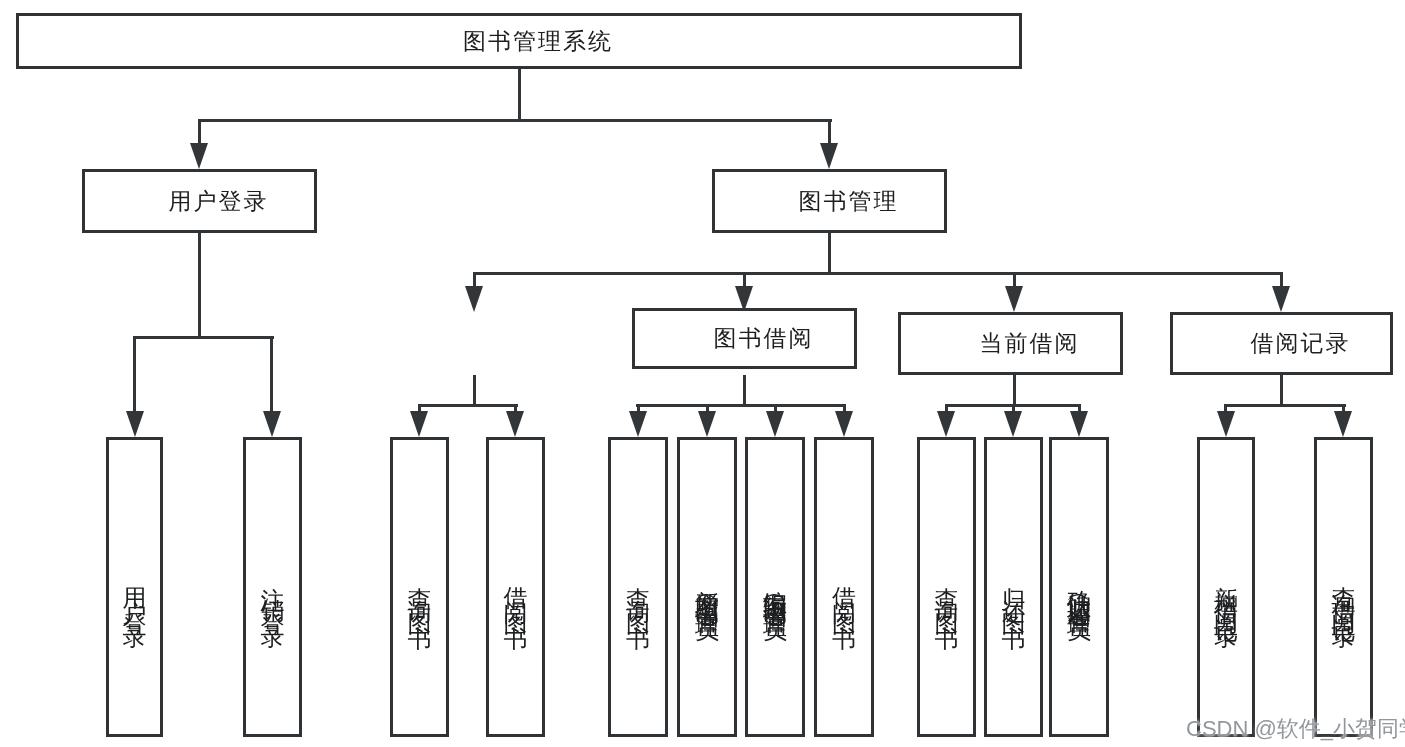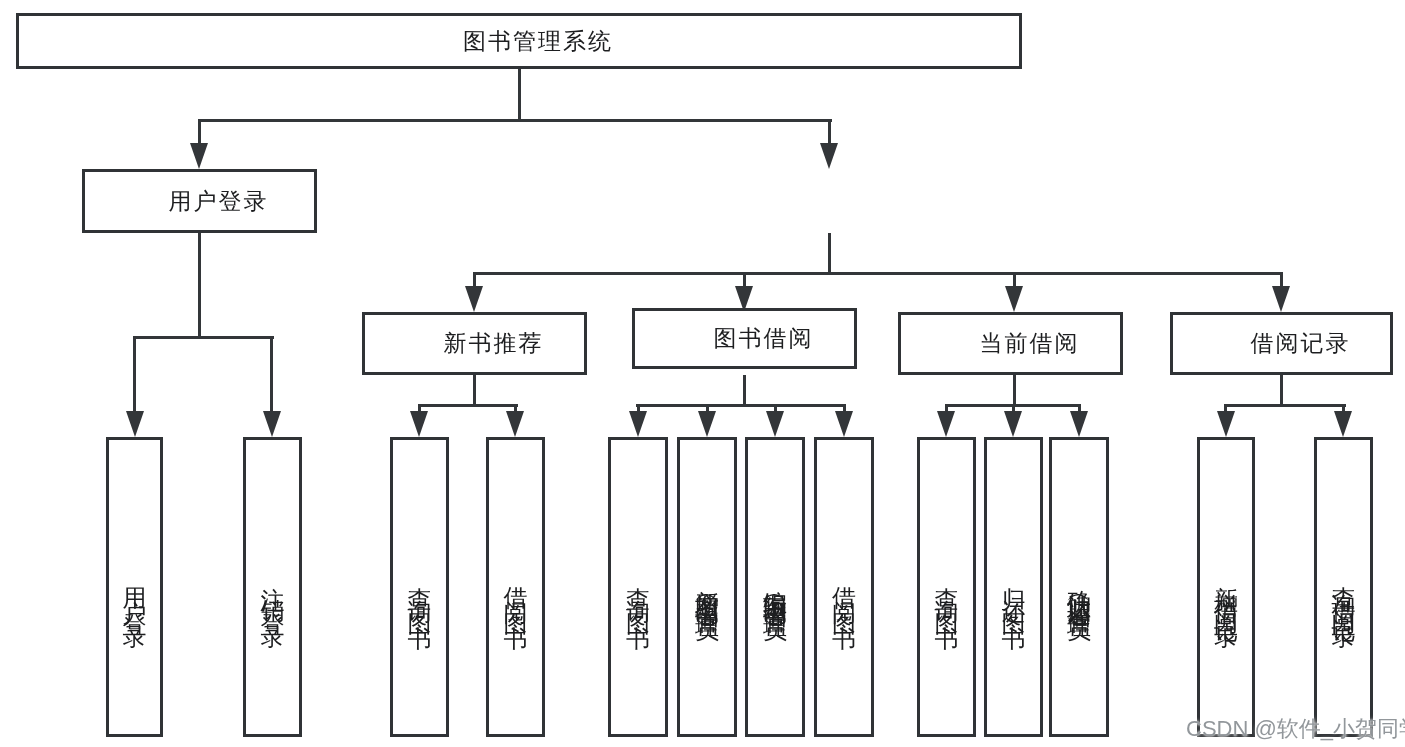--- a/index.html
+++ b/index.html
@@ -107,24 +107,24 @@
   <div class="arrow" style="left:1217px; top:411px;"></div>
   <div class="arrow" style="left:1334px; top:411px;"></div>
 
   <div class="node" style="left:16px; top:13px; width:1006px; height:56px;">
     <span>图书管理系统</span>
   </div>
 
   <div class="node" style="left:82px; top:169px; width:235px; height:64px;">
     <span>用户登录</span>
   </div>
+  <div class="node" style="left:712px; top:169px; width:235px; height:64px;">
+    <span>图书管理</span>
+  </div>
 
-  <div class="node" style="left:362px; top:312px; width:225px; height:63px;">
-    <span>新书推荐</span>
-  </div>
   <div class="node" style="left:632px; top:308px; width:225px; height:61px;">
     <span>图书借阅</span>
   </div>
   <div class="node" style="left:898px; top:312px; width:225px; height:63px;">
     <span>当前借阅</span>
   </div>
   <div class="node" style="left:1170px; top:312px; width:223px; height:63px;">
     <span>借阅记录</span>
   </div>
 

